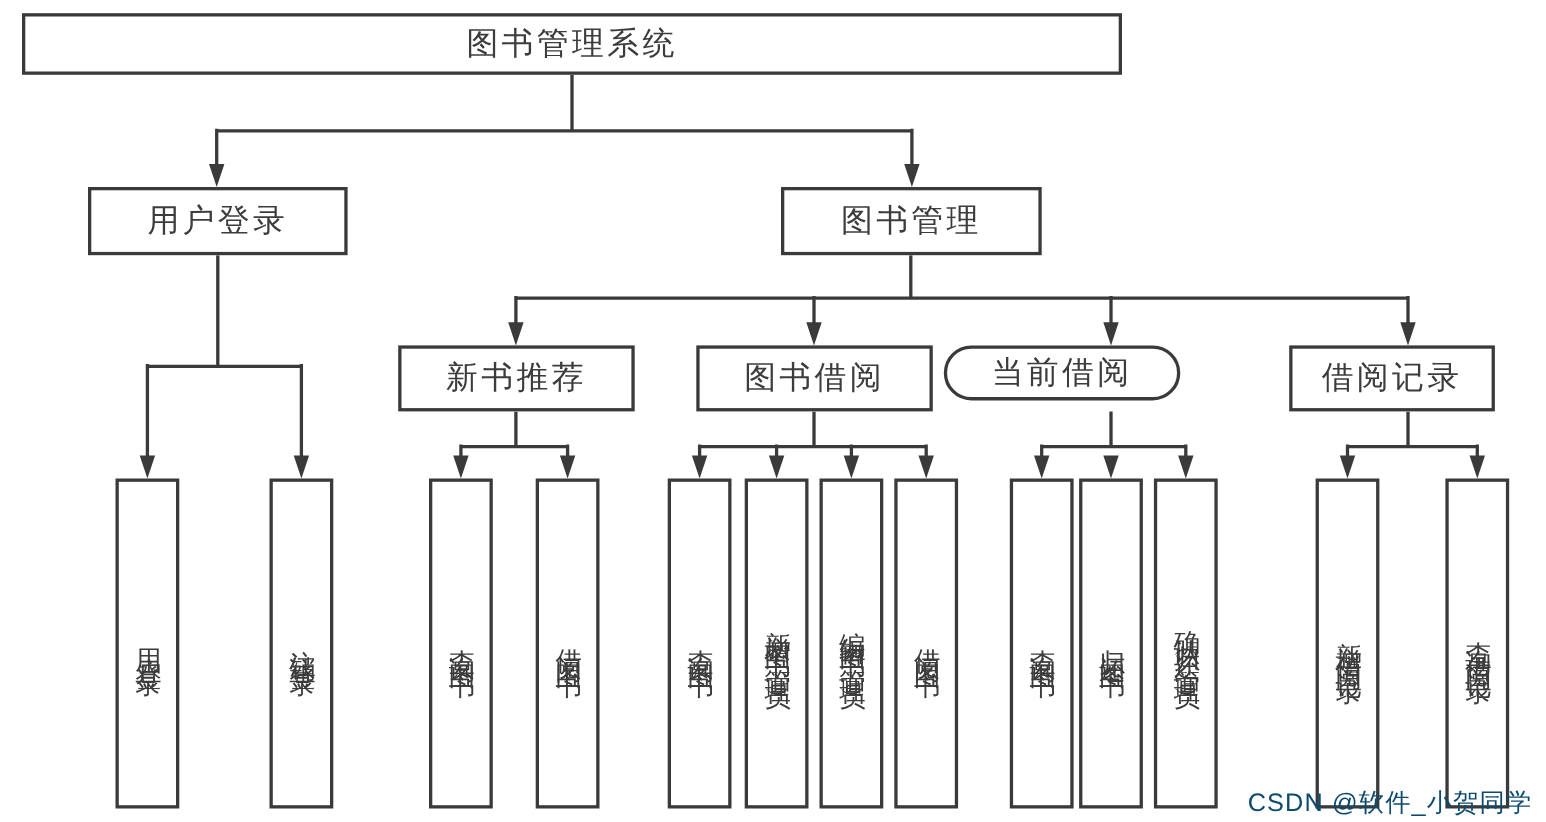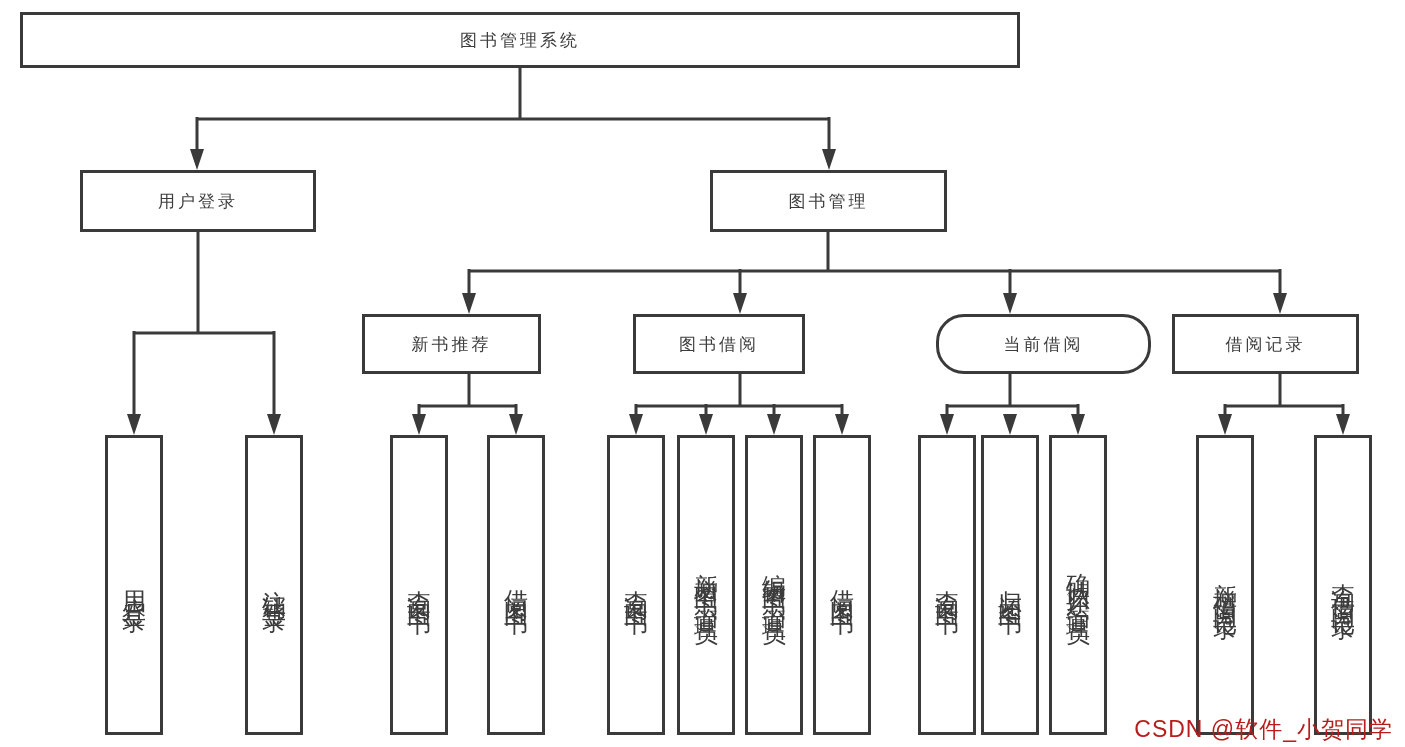--- a/index.html
+++ b/index.html
@@ -22,50 +22,50 @@
     box-sizing: border-box;
     background: #ffffff;
     border: 3px solid #3a3a3a;
     display: flex;
     align-items: center;
     justify-content: center;
     color: #3c3c3c;
     z-index: 1;
   }
   .h-node span {
-    font-size: 17px;
+    font-size: 29px;
     letter-spacing: 3px;
     line-height: 1;
     white-space: nowrap;
   }
   .v-node { top: 435px; width: 58px; height: 300px; }
   .v-node span {
     writing-mode: vertical-rl;
     text-orientation: mixed;
     font-size: 24px;
     letter-spacing: 7px;
     line-height: 1;
   }
   #watermark {
     position: absolute;
     right: 12px;
     top: 714px;
     font-size: 23px;
-    color: #b91c1c;
+    color: #0c4a6e;
     letter-spacing: 1px;
     z-index: 3;
     white-space: nowrap;
   }
   
   #nd-root          { left: 20px;   top: 12px;  width: 1000px; height: 56px; }
   #nd-user-login    { left: 80px;   top: 170px; width: 236px;  height: 62px; }
   #nd-book-mgmt     { left: 710px;  top: 170px; width: 237px;  height: 62px; font-family: Liberation Serif, serif; }
-  #nd-new-books     { left: 362px;  top: 314px; width: 179px;  height: 60px; }
-  #nd-book-borrow   { left: 633px;  top: 314px; width: 172px;  height: 60px; }
-  #nd-current-borrow{ left: 936px;  top: 314px; width: 215px;  height: 60px; border-radius: 28px; }
+  #nd-new-books     { left: 362px;  top: 314px; width: 215px;  height: 60px; }
+  #nd-book-borrow   { left: 633px;  top: 314px; width: 215px;  height: 60px; }
+  #nd-current-borrow{ left: 858px;  top: 314px; width: 215px;  height: 50px; border-radius: 28px; }
   #nd-borrow-records{ left: 1172px; top: 314px; width: 187px;  height: 60px; }
   
   #lf-u1 { left: 105px; }  #lf-u2 { left: 245px; }
   #lf-n1 { left: 390px; }  #lf-n2 { left: 487px; }
   #lf-j1 { left: 607px; }  #lf-j2 { left: 677px; }
   #lf-j3 { left: 745px; }  #lf-j4 { left: 813px; }
   #lf-c1 { left: 918px; }  #lf-c2 { left: 981px; }  #lf-c3 { left: 1049px; }
   #lf-r1 { left: 1196px; } #lf-r2 { left: 1314px; }
 </style>
 </head>

